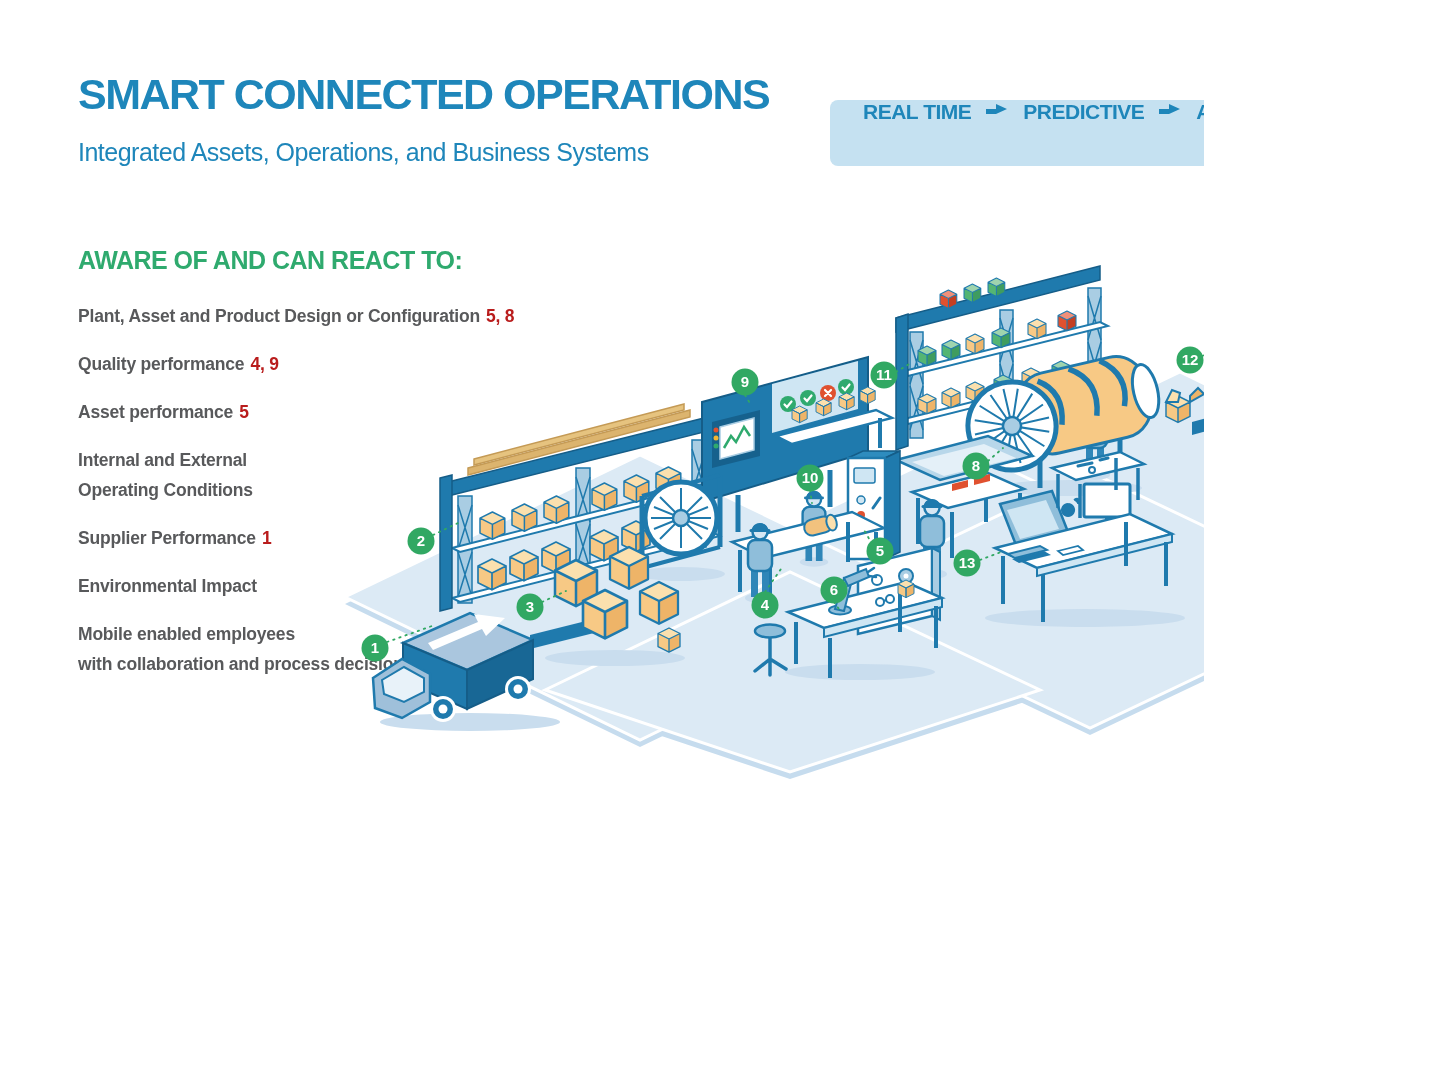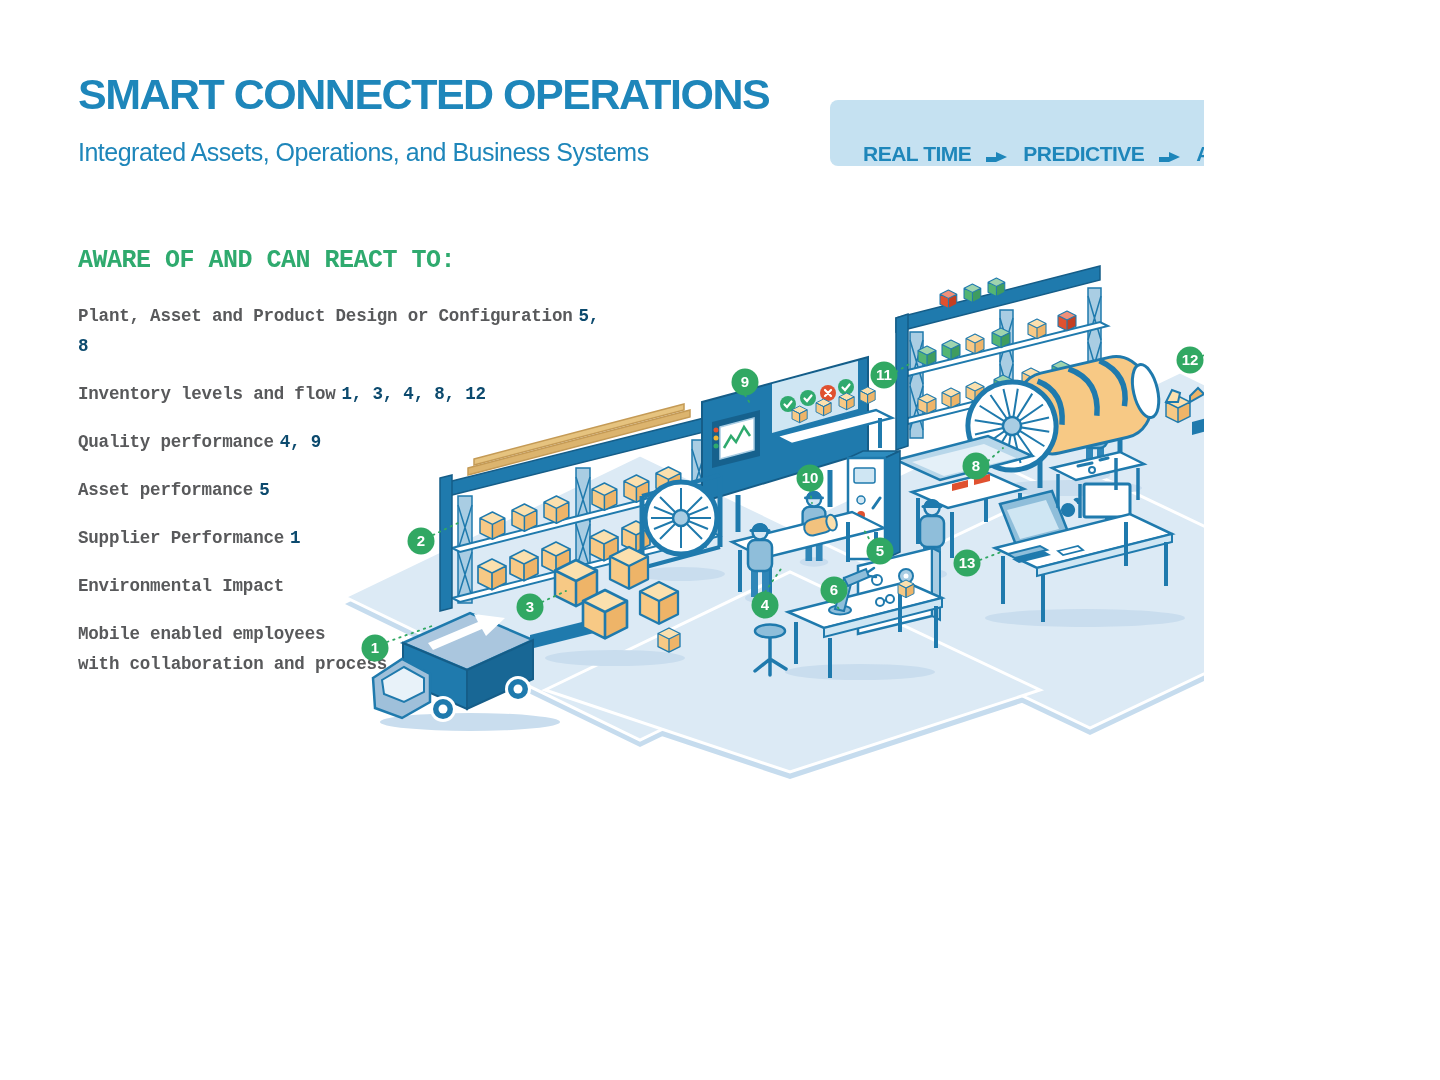--- a/index.html
+++ b/index.html
@@ -5,29 +5,29 @@
   html,body{margin:0;padding:0;background:#fff;}
   #page{position:relative;width:1204px;height:1080px;background:#ffffff;overflow:hidden;
         font-family:"Liberation Sans",sans-serif;}
   
   .title{position:absolute;left:78px;top:70px;font-size:43px;font-weight:bold;
          color:#1e86ba;letter-spacing:-1.5px;white-space:nowrap;}
   .subtitle{position:absolute;left:78px;top:138px;font-size:25px;font-weight:normal;
          color:#1e86ba;letter-spacing:-0.5px;white-space:nowrap;}
   
   .banner{position:absolute;left:830px;top:100px;width:548px;height:66px;background:#c5e1f1;
-          border-radius:8px;display:flex;align-items:flex-end;justify-content:center;gap:14px;}
+          border-radius:8px;display:flex;align-items:flex-start;justify-content:center;gap:14px;}
   .banner .stage{font-size:21px;font-weight:bold;color:#1e86ba;letter-spacing:-0.5px;}
   .banner svg{display:block;}
   
-  .aware{position:absolute;left:78px;top:246px;width:540px;font-family:Liberation Mono, monospace;}
+  .aware{position:absolute;left:78px;top:246px;width:540px;}
   .aware-head{font-size:25px;font-weight:bold;color:#2faa6e;letter-spacing:-0.5px;margin:0 0 26px 0;}
   .aware-item{font-size:17.5px;font-weight:bold;color:#58595b;line-height:30px;
               letter-spacing:-0.2px;margin:0 0 18px 0;white-space:pre-line;}
-  .aware-item .r{color:#0c4a6e;margin-left:6px;}
+  .aware-item .r{color:#b91c1c;margin-left:6px;}
   
   .illus{position:absolute;left:340px;top:260px;width:1100px;height:520px;}
 </style>
 </head>
 <body>
 
 <div id="page">
 
   <div class="title">SMART CONNECTED OPERATIONS</div>
   <div class="subtitle">Integrated Assets, Operations, and Business Systems</div>
@@ -42,26 +42,27 @@
         <path d="M1,9 h10 V4 l11,5 -11,5 V14 H1 Z" fill="#1e86ba"></path>
       </svg>
     <span class="stage">AUTONOMOUS</span>
   </div>
 
   <div class="aware">
     <div class="aware-head">AWARE OF AND CAN REACT TO:</div>
     <div>
     <div class="aware-item"><span class="t">Plant, Asset and Product Design or Configuration</span><span class="r">5, 8</span></div>
 
-    <div class="aware-item"><span class="t">Inventory levels and flow</span><span class="r">1, 3, 4, 8, 12</span></div>
 
     <div class="aware-item"><span class="t">Quality performance</span><span class="r">4, 9</span></div>
 
     <div class="aware-item"><span class="t">Asset performance</span><span class="r">5</span></div>
 
+    <div class="aware-item"><span class="t">Internal and External
+Operating Conditions</span></div>
 
     <div class="aware-item"><span class="t">Supplier Performance</span><span class="r">1</span></div>
 
 
     <div class="aware-item"><span class="t">Environmental Impact</span></div>
 
     <div class="aware-item"><span class="t">Mobile enabled employees
 with collaboration and process decision making</span><span class="r">7, 13</span></div>
 
   </div>

